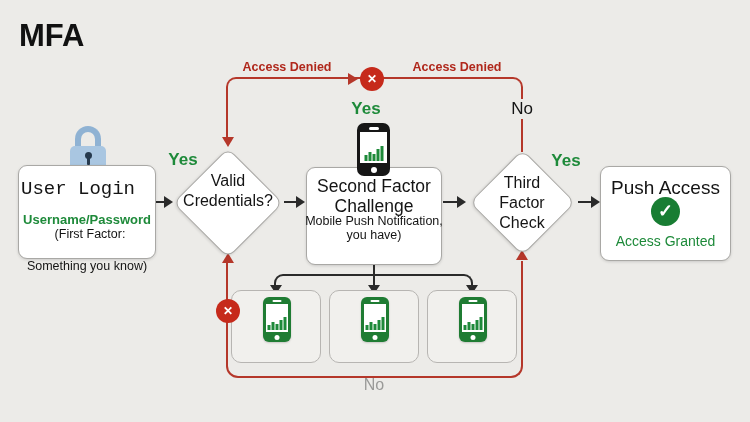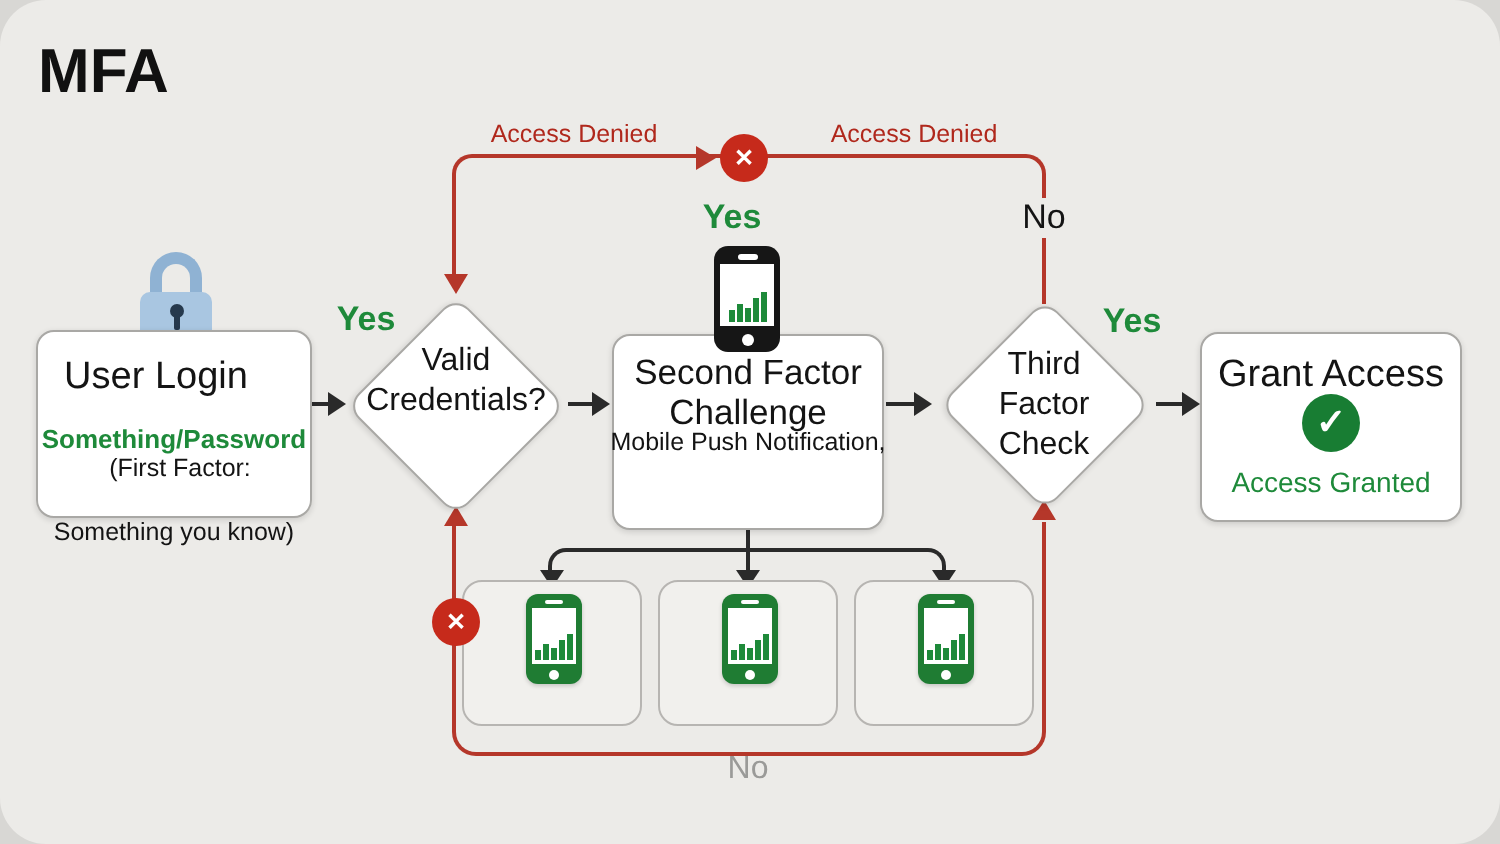--- a/index.html
+++ b/index.html
@@ -1,17 +1,17 @@
 <!DOCTYPE html>
 <html><head>
 <meta charset="utf-8">
 <style>
   html,body{margin:0;padding:0;}
   body{font-family:"Liberation Sans",sans-serif;background:#d8d7d4;}
-  #stage{position:relative;width:750px;height:422px;background:#ecebe8;overflow:hidden;border-radius:23px;}
+  #stage{position:relative;width:750px;height:422px;background:#ecebe8;overflow:hidden;}
   #stage *{box-sizing:border-box;}
   .abs{position:absolute;}
 
   
   .node{position:absolute;background:#fff;border:1.6px solid #a9a8a5;border-radius:9px;
         box-shadow:0 1px 3px rgba(0,0,0,.14);}
   .diamond{position:absolute;background:#fff;border:1.6px solid #a9a8a5;border-radius:9px;
         transform:rotate(45deg);box-shadow:0 1px 3px rgba(0,0,0,.14);}
   .lbl{position:absolute;text-align:center;color:#141414;}
 
@@ -41,21 +41,21 @@
         border-radius:9px 9px 0 0;}
 
   
   .x-badge{position:absolute;width:24px;height:24px;border-radius:50%;background:#c62a1b;
         color:#fff;font-weight:bold;font-size:12px;line-height:24px;text-align:center;}
   .check-badge{position:absolute;width:29px;height:29px;border-radius:50%;background:#187d33;
         color:#fff;font-weight:bold;font-size:18px;line-height:28px;text-align:center;}
 
   
   .yes{position:absolute;color:#1e8a3a;font-weight:bold;font-size:17px;text-align:center;}
-  .denied{position:absolute;color:#b0281c;font-weight:normal;font-size:12.5px;text-align:center;}
+  .denied{position:absolute;color:#b0281c;font-weight:bold;font-size:12.5px;text-align:center;}
   .no-top{position:absolute;color:#141414;font-size:17px;text-align:center;background:#ecebe8;padding:0 3px;}
   .no-bottom{position:absolute;color:#9a9a98;font-size:16px;text-align:center;}
 
   
   .opt{position:absolute;width:90px;height:73px;background:#f1f0ed;border:1.5px solid #b7b5b2;border-radius:10px;}
 
   
   .lock{position:absolute;left:70px;top:126px;width:36px;height:47px;}
   .lock-shackle{position:absolute;left:5px;top:0;width:26px;height:24px;border:6px solid #8fb2d3;
         border-bottom:none;border-radius:13px 13px 0 0;}
@@ -170,22 +170,22 @@
   <div class="yes" style="left:546px;top:151px;width:40px;">Yes</div>
 
   <div class="lock">
     <span class="lock-shackle"></span>
     <span class="lock-body"></span>
     <span class="lock-kh-head"></span>
     <span class="lock-kh-stem"></span>
   </div>
 
   <div class="node" style="left:18px;top:165px;width:138px;height:94px;"></div>
-  <div class="lbl title-lg" style="left:18px;top:178px;width:120px;">User Login</div>
-  <div class="lbl green-bold" style="left:14px;top:212px;width:146px;">Something/Password</div>
+  <div class="lbl title-lg" style="left:18px;top:178px;width:120px;font-family:Liberation Mono, monospace;">User Login</div>
+  <div class="lbl green-bold" style="left:14px;top:212px;width:146px;">Username/Password</div>
   <div class="lbl small" style="left:18px;top:227px;width:144px;">(First Factor:</div>
   <div class="lbl small" style="left:14px;top:239px;width:146px;margin-top:20px;">Something you know)</div>
 
   <div class="diamond" style="left:189px;top:164px;width:78px;height:78px;"></div>
   <div class="lbl dtxt" style="left:168px;top:171px;width:120px;">
     <div>Valid</div>
     <div>Credentials?</div>
   </div>
 
   <div class="node" style="left:306px;top:167px;width:136px;height:98px;"></div>
@@ -201,27 +201,28 @@
         </span>
       </span>
     <span class="home"></span>
   </div>
   <div class="lbl title-md" style="left:306px;top:176px;width:136px;">
     <div>Second Factor</div>
     <div>Challenge</div>
   </div>
   <div class="lbl small" style="left:276px;top:214px;width:196px;">
     <div>Mobile Push Notification,</div>
+    <div>you have)</div>
   </div>
 
   <div class="diamond" style="left:485px;top:165px;width:75px;height:75px;"></div>
   <div class="lbl dtxt" style="left:482px;top:173px;width:80px;">
     <div>Third</div>
     <div>Factor</div>
     <div>Check</div>
   </div>
 
   <div class="node" style="left:600px;top:166px;width:131px;height:95px;"></div>
-  <div class="lbl title-lg" style="left:600px;top:177px;width:131px;">Grant Access</div>
+  <div class="lbl title-lg" style="left:600px;top:177px;width:131px;">Push Access</div>
   <div class="check-badge" style="left:651px;top:197px;">✓</div>
   <div class="lbl" style="left:600px;top:233px;width:131px;color:#1e8a3a;font-size:14px;">Access Granted</div>
 
 </div>
 
 </body></html>

